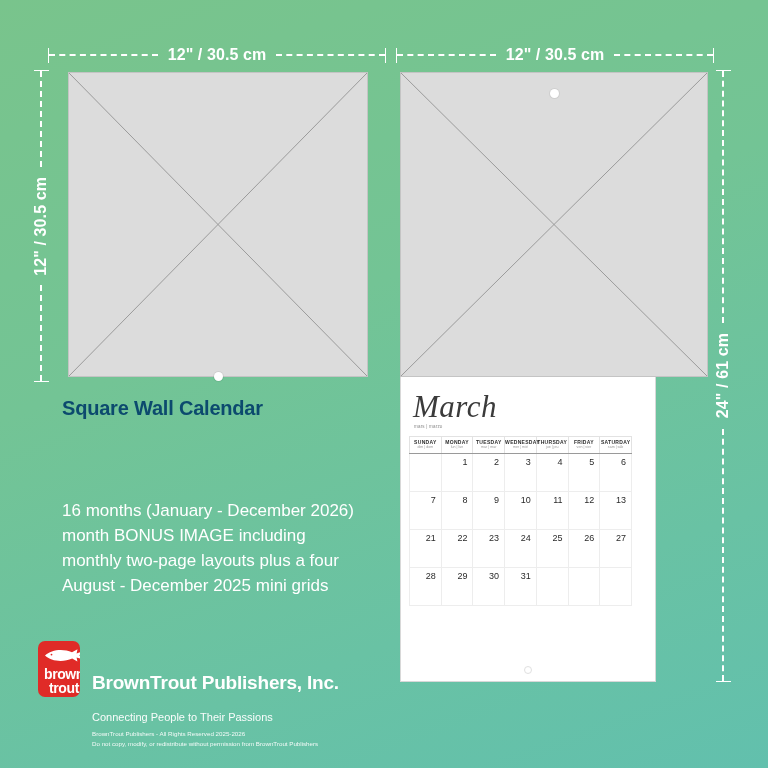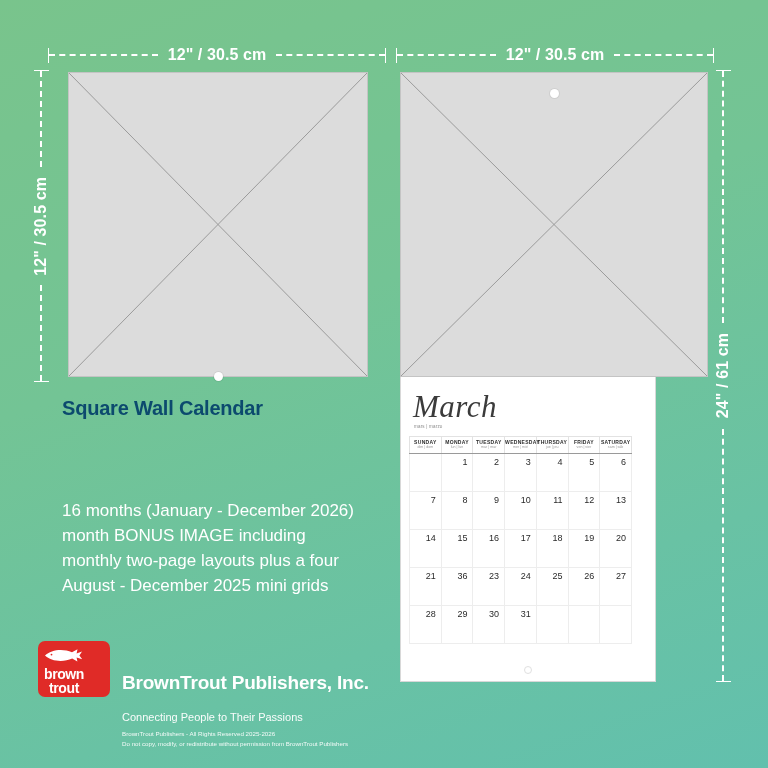--- a/index.html
+++ b/index.html
@@ -178,21 +178,21 @@
 
   
   #footer {
     position: absolute;
     left: 38px; bottom: 20px;
     display: flex;
     align-items: flex-start;
     gap: 12px;
   }
   #brand-logo {
-    width: 72px; height: 56px;
+    width: 42px; height: 56px;
     background: #e02b27;
     border-radius: 7px;
     position: relative;
     flex: 0 0 auto;
     overflow: hidden;
   }
   #brand-logo .fish-wrap {
     position: absolute; left: 3px; top: 4px; width: 46px; height: 20px;
   }
   #brand-logo .logo-word {
@@ -334,31 +334,22 @@
       <tr>
         <td>7</td>
         <td>8</td>
         <td>9</td>
         <td>10</td>
         <td>11</td>
         <td>12</td>
         <td>13</td>
       </tr>
       <tr>
-        <td>14</td>
-        <td>15</td>
-        <td>16</td>
-        <td>17</td>
-        <td>18</td>
-        <td>19</td>
-        <td>20</td>
-      </tr>
-      <tr>
         <td>21</td>
-        <td>36</td>
+        <td>22</td>
         <td>23</td>
         <td>24</td>
         <td>25</td>
         <td>26</td>
         <td>27</td>
       </tr>
       <tr>
         <td>28</td>
         <td>29</td>
         <td>30</td>

